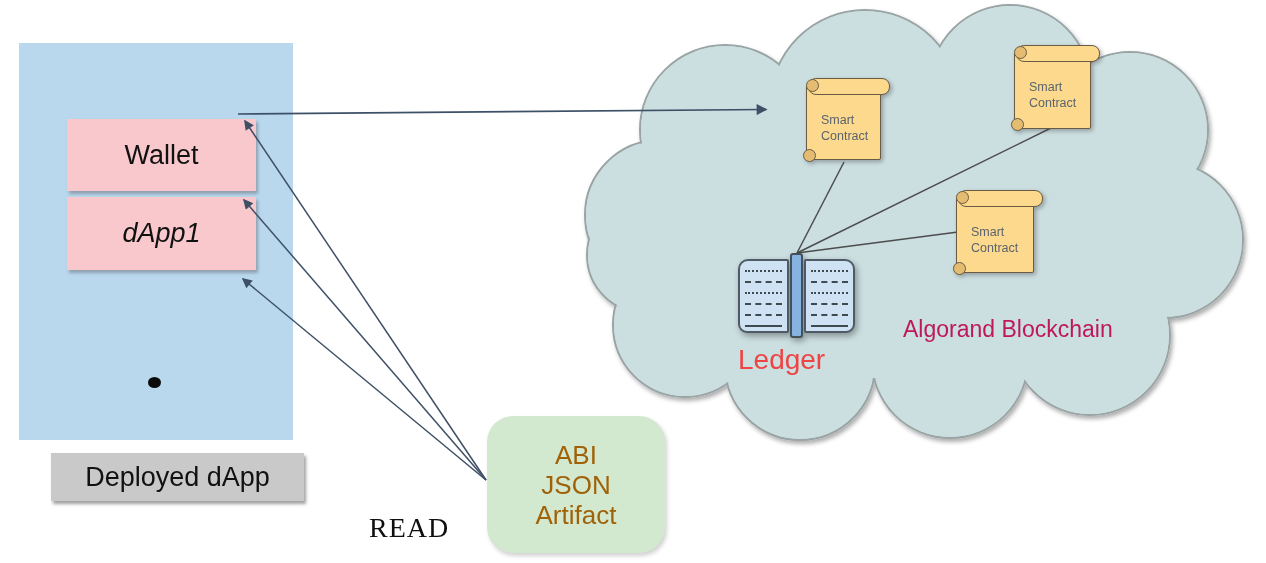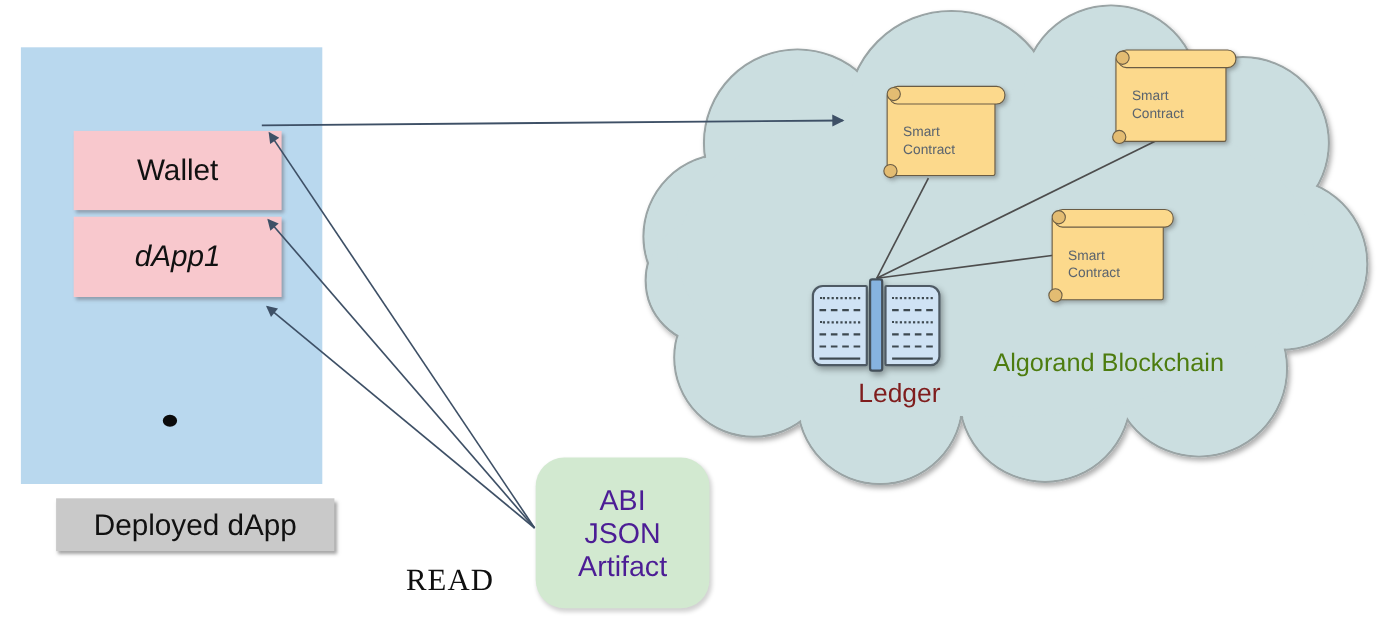--- a/index.html
+++ b/index.html
@@ -34,32 +34,32 @@
   
   .serif-label{
     position:absolute;font-family:"Liberation Serif","DejaVu Serif",serif;color:#0f0f0f;
     white-space:nowrap;
   }
   .invoke-label{left:356px;top:72px;font-size:24px;}
   .read-label{left:369px;top:476px;font-size:28px;letter-spacing:1px;margin-top:36px;}
 
   
   .artifact-box{
-    position:absolute;left:487px;top:416px;width:158px;height:137px;border-radius:26px;
+    position:absolute;left:487px;top:416px;width:178px;height:137px;border-radius:26px;
     background:#d2e9d0;box-shadow:2px 3px 4px rgba(0,0,0,.18);
     display:flex;align-items:center;justify-content:center;text-align:center;
-    font-size:26px;line-height:30px;color:#4c1d95;white-space:pre-line;
-  }
-
-  
-  .cloud-title{position:absolute;left:903px;top:316px;font-size:23px;color:#4d7c0f;white-space:nowrap;}
-  .ledger-label{position:absolute;left:738px;top:344px;width:117px;text-align:right;font-size:24px;color:#7f1d1d;}
-
-  
-  .scroll{position:absolute;filter:drop-shadow(2px 2px 2px rgba(60,60,60,.4));padding-left:24px;}
+    font-size:26px;line-height:30px;color:#a16207;white-space:pre-line;
+  }
+
+  
+  .cloud-title{position:absolute;left:903px;top:316px;font-size:23px;color:#be185d;white-space:nowrap;}
+  .ledger-label{position:absolute;left:738px;top:344px;width:117px;text-align:left;font-size:28px;color:#ef4444;}
+
+  
+  .scroll{position:absolute;filter:drop-shadow(2px 2px 2px rgba(60,60,60,.4));}
   .scroll.s1{left:806px;top:78px;width:84px;height:82px;}
   .scroll.s2{left:1014px;top:45px;width:86px;height:84px;}
   .scroll.s3{left:956px;top:190px;width:87px;height:83px;}
   .scroll .sbody{
     position:absolute;left:0;right:9px;top:7px;bottom:0;background:#fcd98c;
     border:1.8px solid #6a5c44;border-radius:2px;z-index:1;
   }
   .scroll .sbar{
     position:absolute;left:2px;right:0;top:0;height:15px;background:#fcd98c;
     border:1.8px solid #6a5c44;border-radius:8px;z-index:2;

